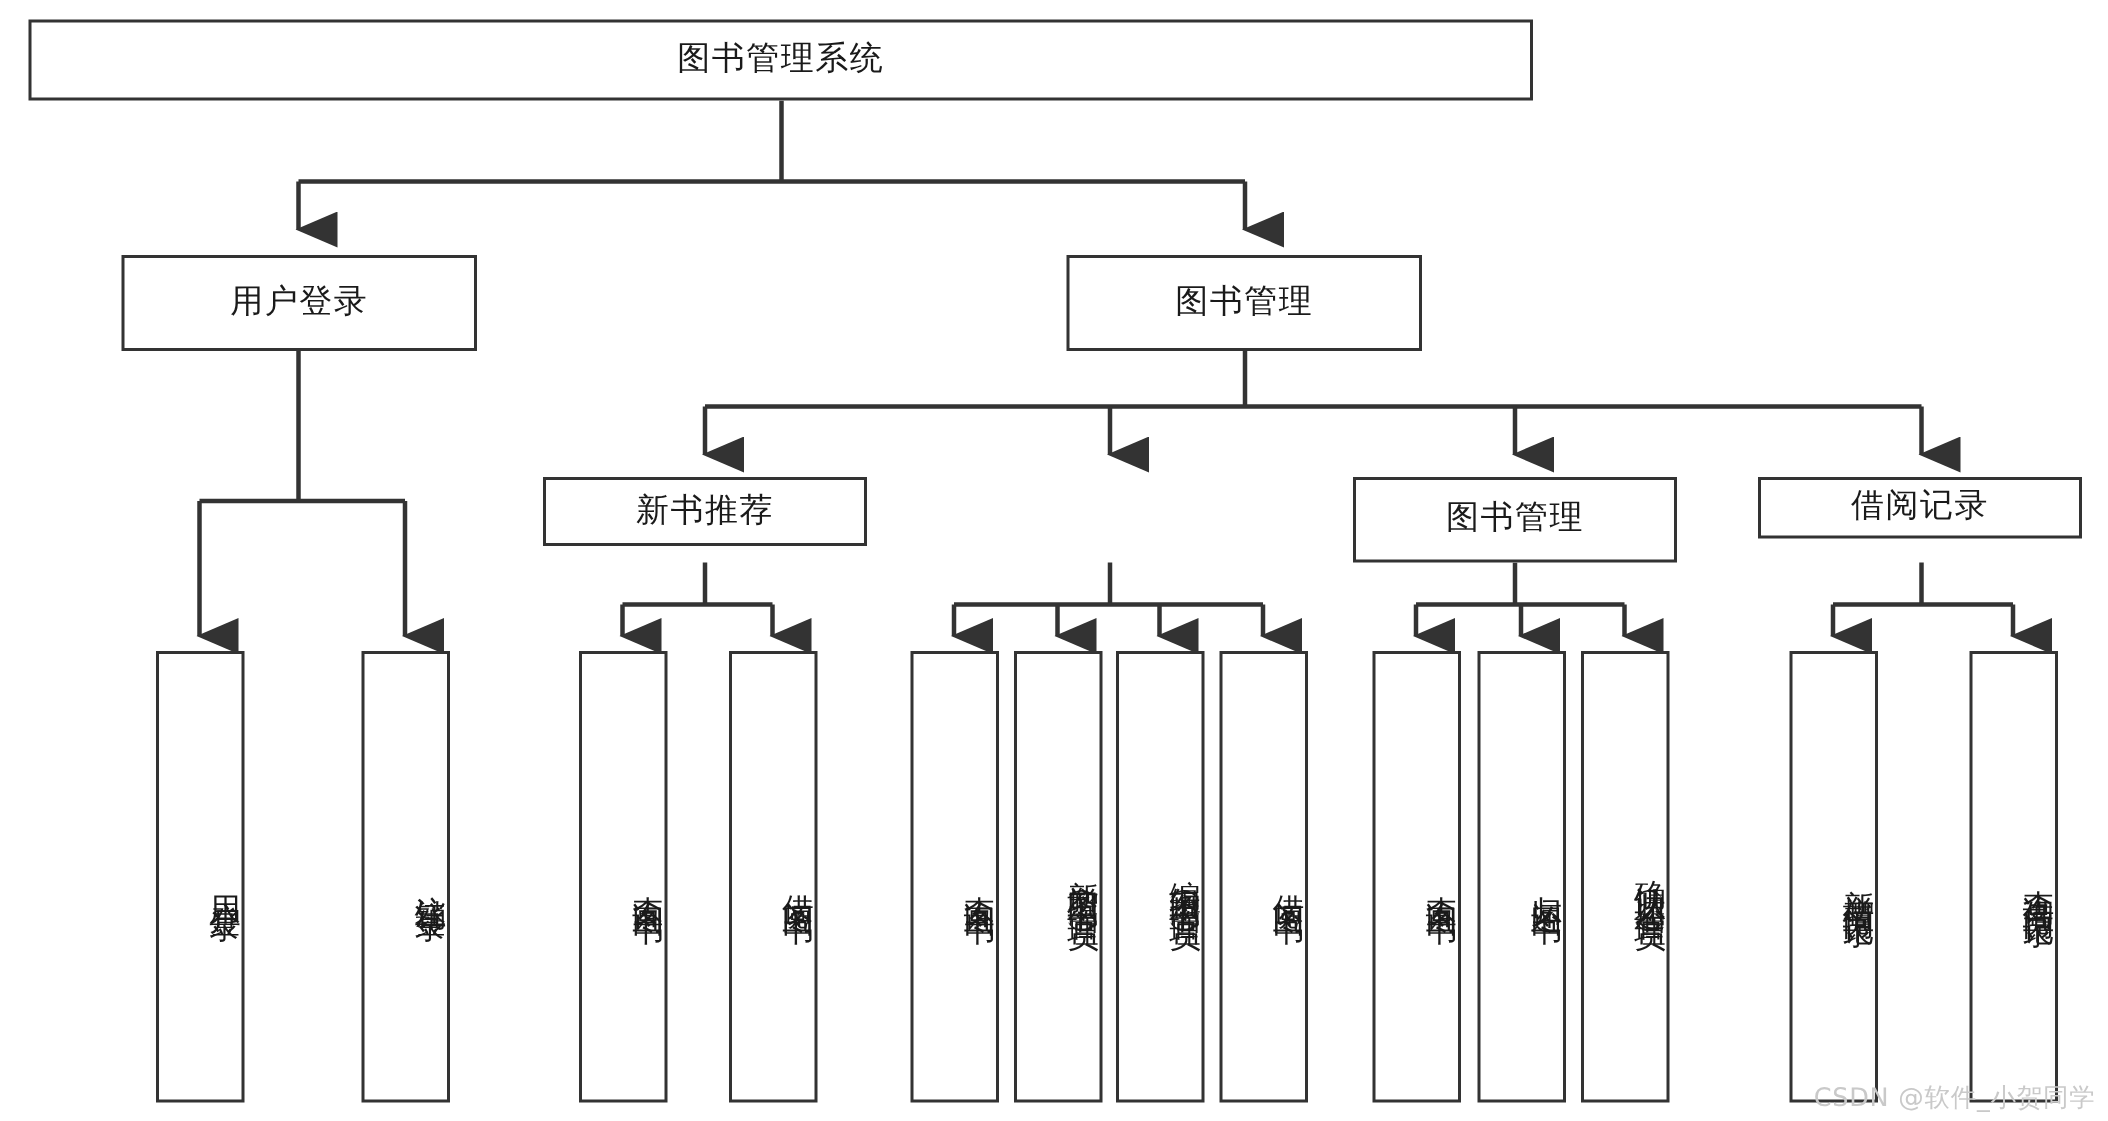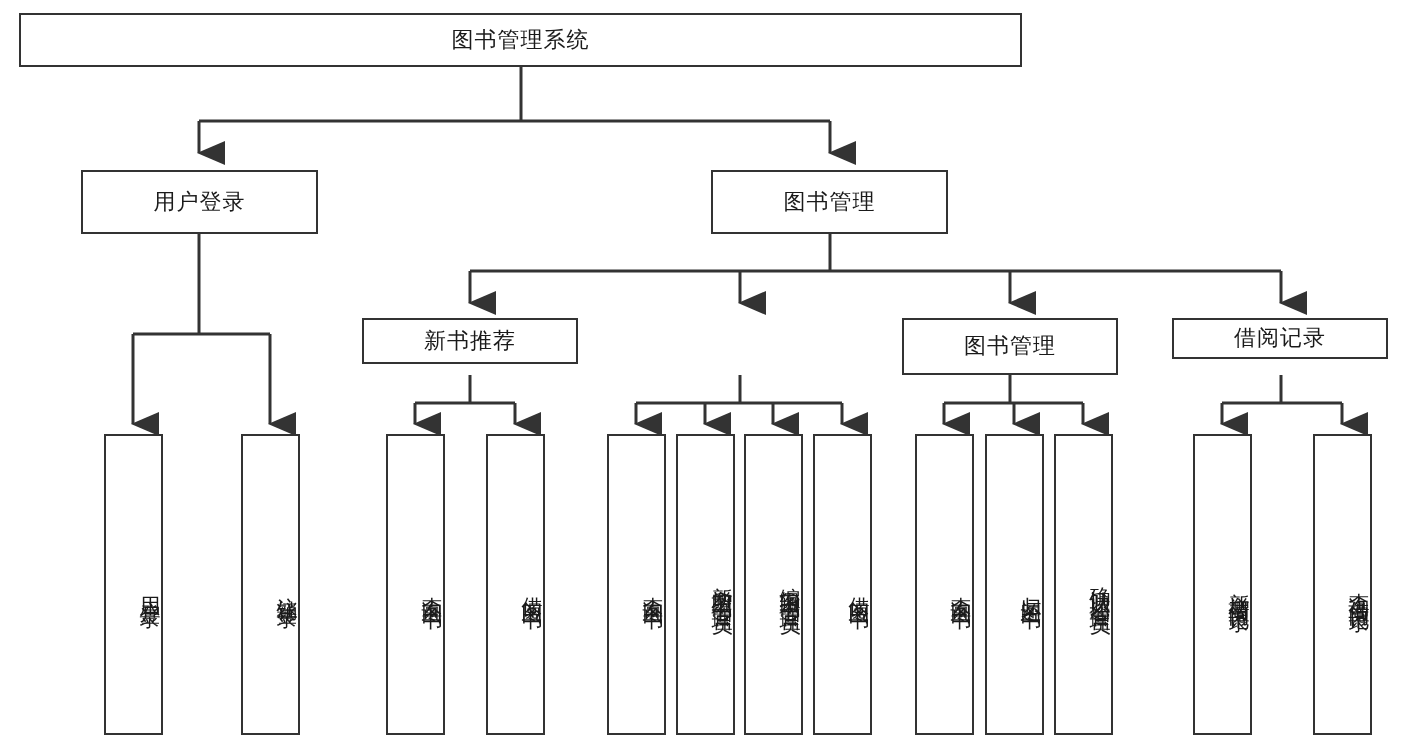--- a/index.html
+++ b/index.html
@@ -188,14 +188,15 @@
   </div>
 
   <div class="node vertical" style="left:1193px; top:434px; width:59px; height:301px;">
     <span class="vlabel">新增借阅记录</span>
   </div>
 
   <div class="node vertical" style="left:1313px; top:434px; width:59px; height:301px;">
     <span class="vlabel">查询借阅记录</span>
   </div>
 
+  <div id="watermark">CSDN @软件_小贺同学</div>
 
 </div>
 
 </body></html>

